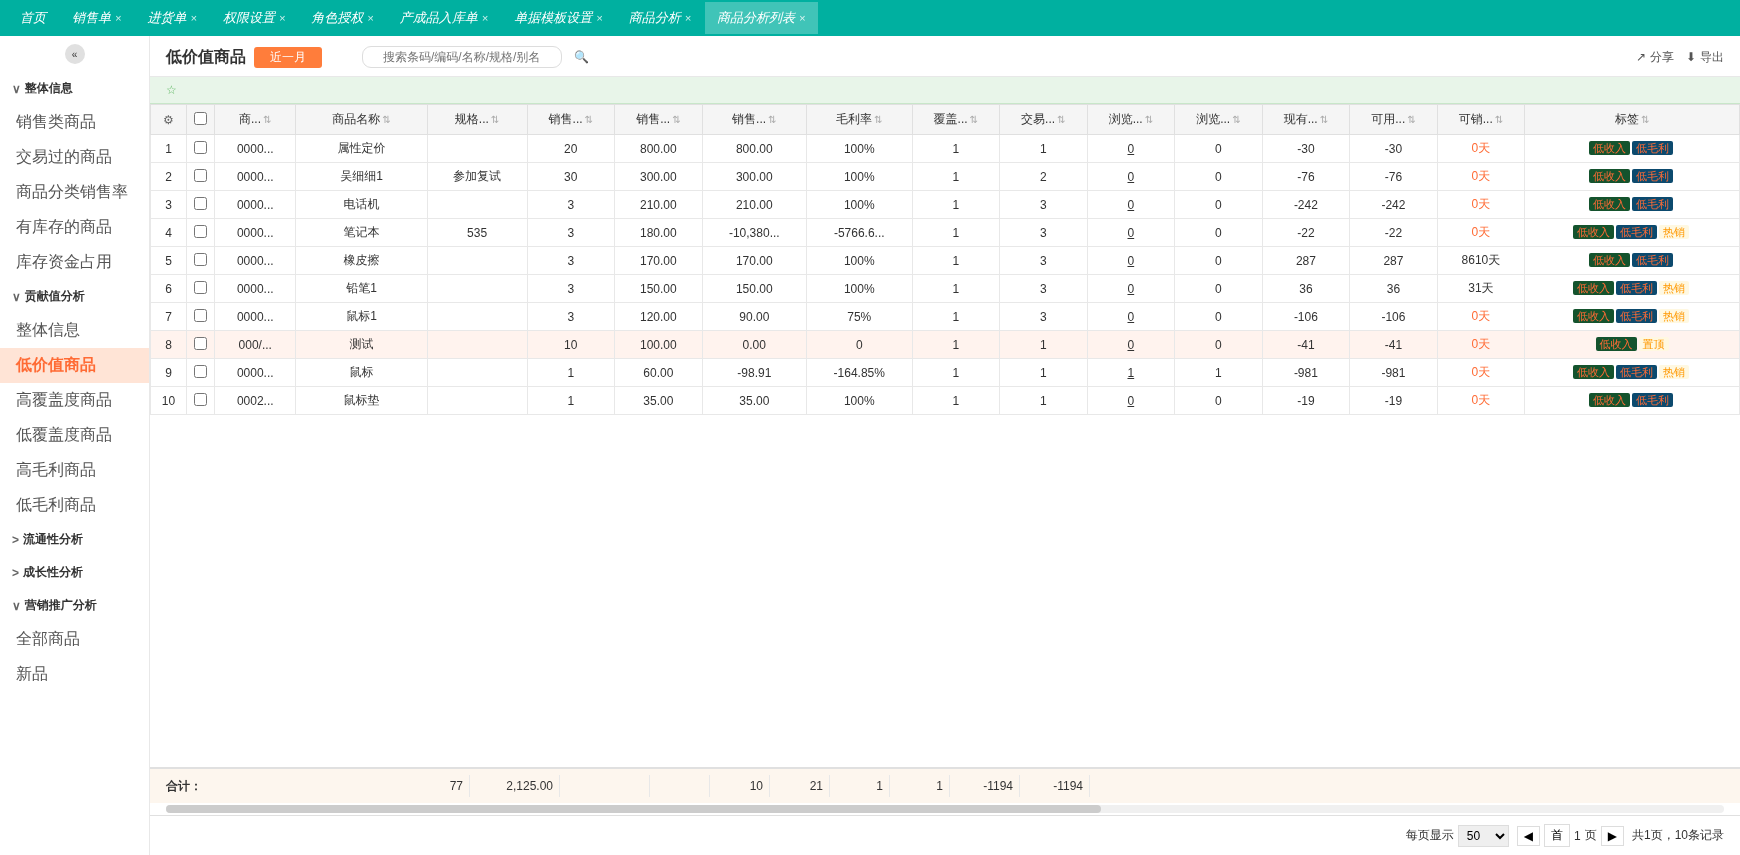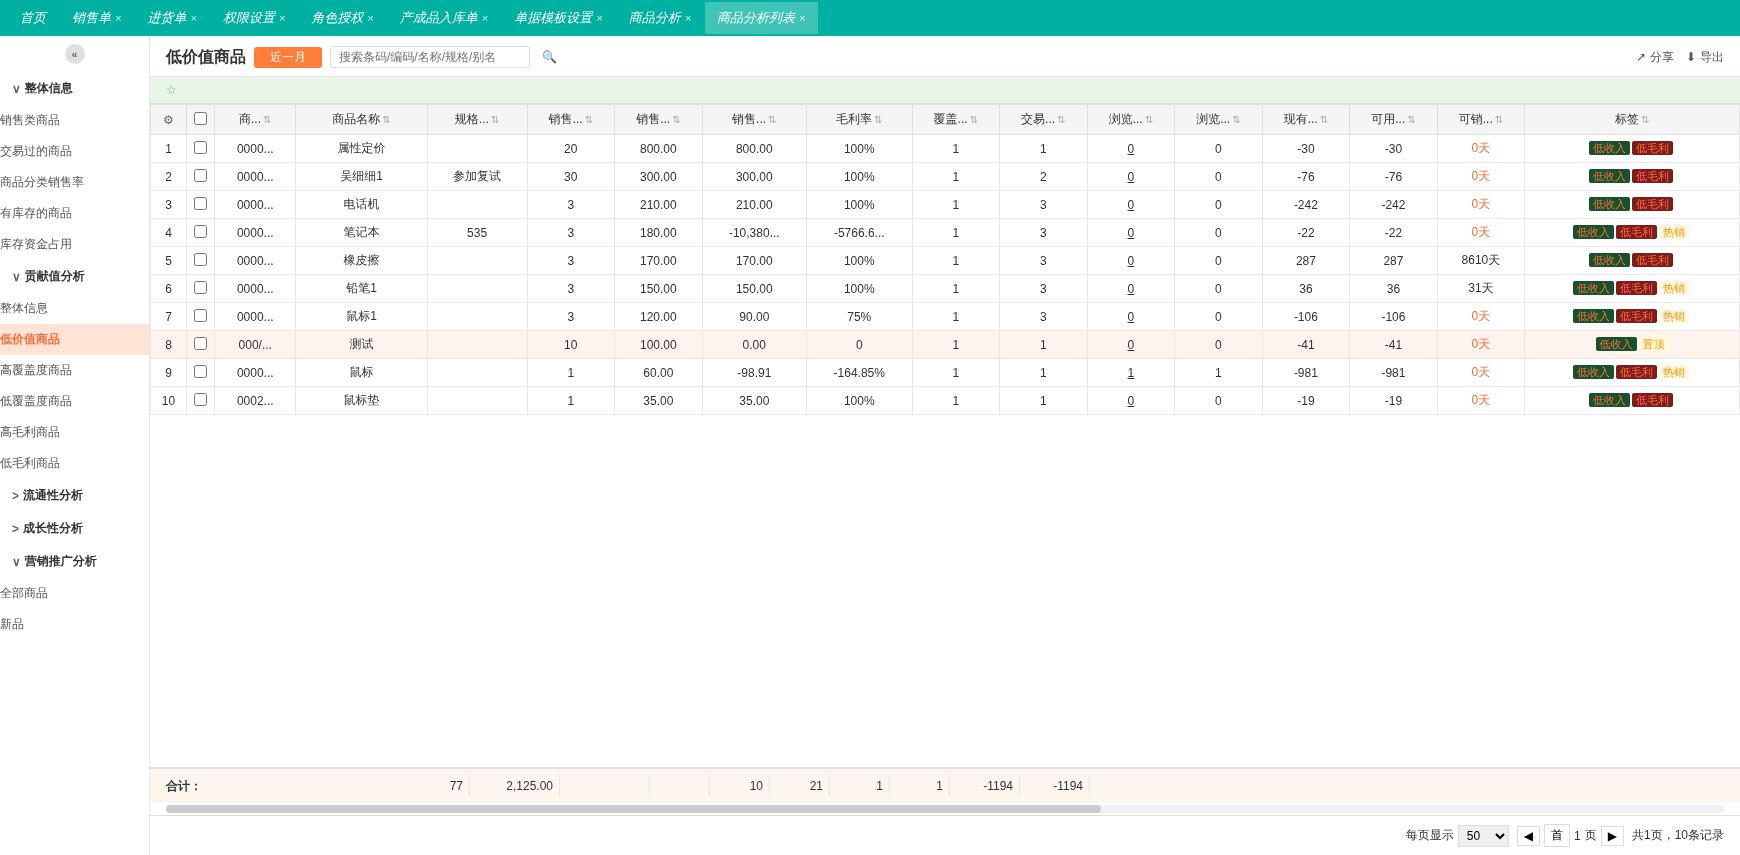--- a/index.html
+++ b/index.html
@@ -46,22 +46,22 @@
       display: flex;
       align-items: center;
       padding: 8px 12px;
       font-size: 12px;
       color: #333;
       font-weight: bold;
       cursor: pointer;
     }
     .sidebar-group-title .arrow { margin-right: 4px; color: #666; }
     .sidebar-item {
-      padding: 7px 0;
-      font-size: 12px;
+      padding: 7px 16px;
+      font-size: 16px;
       color: #555;
       cursor: pointer;
       white-space: nowrap;
     }
     .sidebar-item.active { background: #ffe4d6; color: #ff6b35; font-weight: bold; }
 
     
     .content {
       flex: 1;
       display: flex;
@@ -87,25 +87,26 @@
       background: #ff7d3b;
       color: #fff;
       border: none;
       border-radius: 3px;
       padding: 2px 16px;
       font-size: 12px;
       cursor: pointer;
     }
     .search-box {
       border: 1px solid #ddd;
-      border-radius: 3px;
-      padding: 3px 8px;
+      border-radius: 9px;
+      padding: 3px 20px;
       font-size: 12px;
       width: 200px;
       outline: none;
+      margin-left: 32px;
     }
     .search-icon { color: #aaa; margin-left: 4px; cursor: pointer; }
     .header-actions {
       margin-left: auto;
       display: flex;
       gap: 12px;
       align-items: center;
     }
     .action-btn {
       color: #555;
@@ -160,21 +161,21 @@
     tbody td {
       border: 1px solid #e8e8e8;
       padding: 5px 6px;
       text-align: center;
       white-space: nowrap;
     }
     tbody tr.highlighted { background: #fff3ee; }
     tbody tr.highlighted td { background: #fff3ee; }
     
     .tag-low-income { color: #ff6b35; font-size: 11px; background: #14532d; padding: 1px 4px; border-radius: 2px; margin-right: 2px; }
-    .tag-low-profit { color: #ff6b35; font-size: 11px; background: #7f1d1d; padding: 1px 4px; border-radius: 2px; margin-right: 2px; }
+    .tag-low-profit { color: #ff6b35; font-size: 11px; background: #0c4a6e; padding: 1px 4px; border-radius: 2px; margin-right: 2px; }
     .tag-hot { color: #ff9800; font-size: 11px; background: #fff8e1; padding: 1px 4px; border-radius: 2px; margin-right: 2px; font-family: Liberation Serif, serif; }
     .tag-warning { color: #ff9800; font-size: 11px; background: #fff8e1; padding: 1px 4px; border-radius: 2px; }
     .days-zero { color: #ff6b35; }
     .days-normal { color: #333; }
     .underline-link { text-decoration: underline; color: #333; cursor: pointer; }
 
     .sort-icon { color: #aaa; font-size: 10px; }
 
     
     .table-footer {

